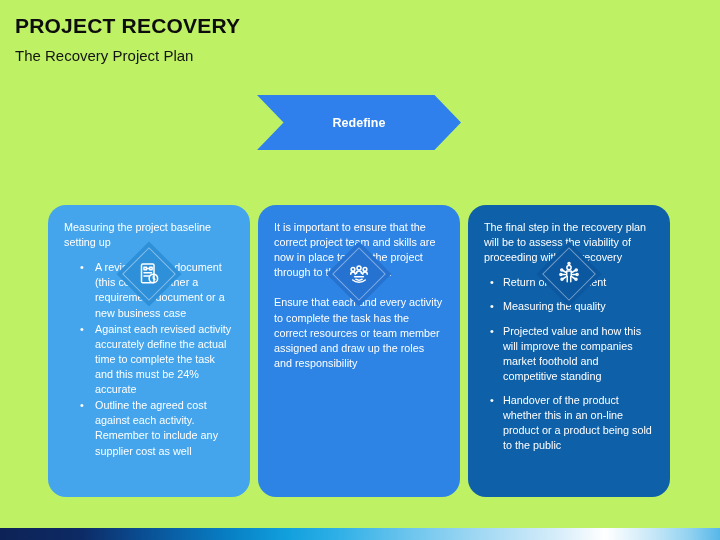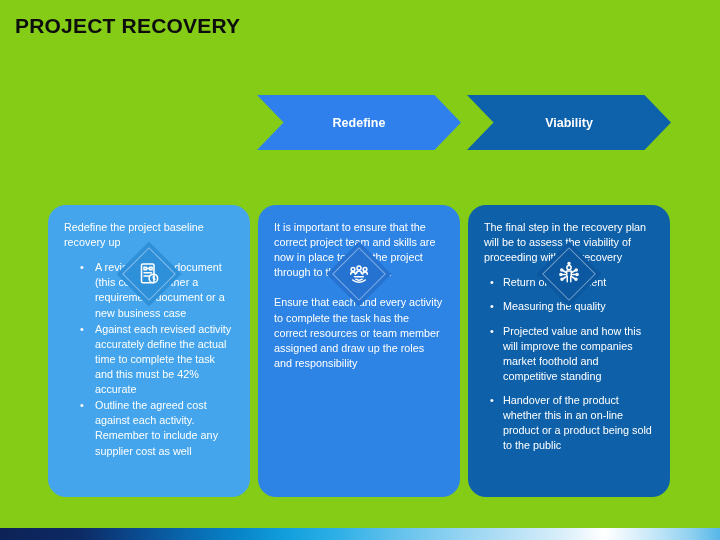--- a/index.html
+++ b/index.html
@@ -3,21 +3,21 @@
 <meta charset="utf-8">
 <style>
   html,body{margin:0;padding:0;}
   body{
     width:720px;height:540px;
     font-family:"Liberation Sans", sans-serif;
     background:#e8e8e8;
   }
   .slide{
     position:relative;width:720px;height:540px;
-    background:#84cc16;overflow:hidden;
+    background:#bef264;overflow:hidden;
   }
   
   .hdr{position:absolute;left:15px;top:14px;}
   .title{font-size:21px;font-weight:bold;color:#0d0d0d;letter-spacing:.2px;}
   .subtitle{font-size:15px;color:#141414;margin-top:9px;}
   
   .col{position:absolute;top:95px;width:204px;height:410px;}
   .col1{left:47px;}  .col2{left:257px;}  .col3{left:467px;}
   .chevron{
     position:absolute;top:0;left:0;width:204px;height:55px;
@@ -77,42 +77,43 @@
       #ffffff 84%, #dff1fb 88%, #b9e2f6 92%, #8fd0f0 96%, #57b7e9 100%);
   }
 </style>
 </head>
 <body>
 
 <div class="slide">
 
   <div class="hdr">
     <div class="title">PROJECT RECOVERY</div>
+    <div class="subtitle">The Recovery Project Plan</div>
   </div>
 
   <div class="col col1">
     <div class="dia-wrap">
       <div class="dia"></div>
       <div class="dia-icon">
         <svg viewBox="0 0 24 24">
           <rect x="6" y="4" width="10" height="15" rx="1"></rect>
           <rect x="8" y="6.5" width="2" height="2"></rect>
           <rect x="12.5" y="6.5" width="2" height="2"></rect>
           <path d="M10 7.5h2.5"></path>
           <path d="M8 11h6M8 13.5h4"></path>
           <circle cx="15.5" cy="15.5" r="3.4"></circle>
           <path d="M15.5 13.8v1.7l1.2 0.8"></path>
         </svg>
       </div>
     </div>
     <div class="box">
-      <p class="intro">Redefine the project baseline recovery up</p>
+      <p class="intro">Measuring the project baseline setting up</p>
       <ul>
         <li>A revised scope document (this could be either a requirement document or a new business case</li>
-        <li>Against each revised activity accurately define the actual time to complete the task and this must be 42% accurate</li>
+        <li>Against each revised activity accurately define the actual time to complete the task and this must be 24% accurate</li>
         <li>Outline the agreed cost against each activity. Remember to include any supplier cost as well</li>
       </ul>
     </div>
   </div>
 
   <div class="col col2">
     <div class="chevron">
       <span>Redefine</span>
     </div>
     <div class="dia-wrap">
@@ -131,23 +132,20 @@
         </svg>
       </div>
     </div>
     <div class="box">
       <p>It is important to ensure that the correct project team and skills are now in place to take the project through to the finish line.</p>
       <p>Ensure that each and every activity to complete the task has the correct resources or team member assigned and draw up the roles and responsibility</p>
     </div>
   </div>
 
   <div class="col col3">
-    <div class="chevron">
-      <span>Viability</span>
-    </div>
     <div class="dia-wrap">
       <div class="dia"></div>
       <div class="dia-icon">
         <svg viewBox="0 0 24 24">
           <circle cx="12" cy="6.8" r="1.7"></circle>
           <path d="M10.2 9.5h3.6v4.5M10.2 9.5v4.5"></path>
           <path d="M10.6 14v4.2M13.4 14v4.2"></path>
           <path d="M9.4 10.6L7 9.2M9.2 12.4H6.4M9.4 14.4L7.2 15.8"></path>
           <circle cx="6.2" cy="8.8" r="0.8"></circle>
             <circle cx="5.5" cy="12.4" r="0.8"></circle>

